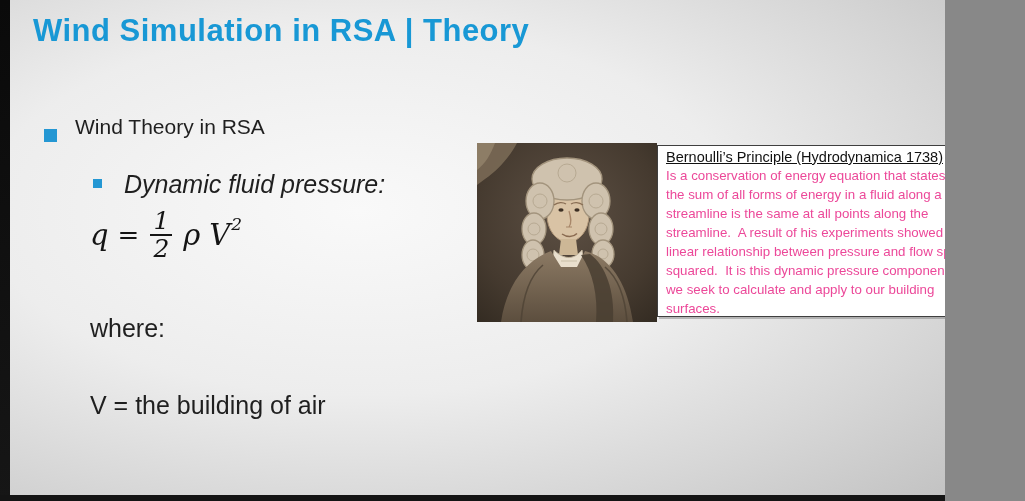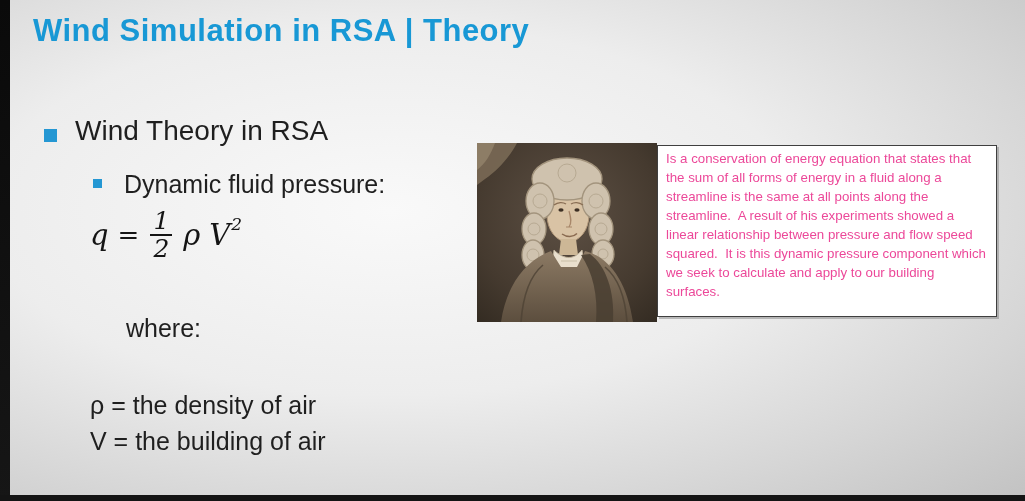--- a/index.html
+++ b/index.html
@@ -1,18 +1,18 @@
 <!DOCTYPE html>
 <html><head>
 <meta charset="utf-8">
 <style>
   html,body { margin:0; padding:0; background:#888; }
   .slide {
     position:relative;
-    width:1025px; height:501px;
+    width:945px; height:501px;
     overflow:hidden;
     background: radial-gradient(ellipse at 38% 42%, #f9f9f9 0%, #ededed 45%, #d6d6d6 75%, #c2c2c2 100%);
     font-family:"Liberation Sans", sans-serif;
     color:#1f1f1f;
   }
   .left-bar {
     position:absolute; left:0; top:0; width:10px; height:501px;
     background:linear-gradient(180deg,#0a0a0a 0%, #161616 100%);
   }
   .bottom-bar {
@@ -24,46 +24,46 @@
     font-size:31px; font-weight:bold; letter-spacing:0.5px;
     color:#1898d5;
     white-space:nowrap;
   }
   .bullet-sq-1 {
     position:absolute; left:44px; top:129px;
     width:13px; height:13px; background:#2497d3;
   }
   .bullet-text-1 {
     position:absolute; left:75px; top:115px;
-    font-size:28px; color:#1f1f1f; white-space:nowrap;text-align:center;
+    font-size:21px; color:#1f1f1f; white-space:nowrap;text-align:center;
   }
   .bullet-sq-2 {
     position:absolute; left:93px; top:179px;
     width:9px; height:9px; background:#2497d3;
   }
   .bullet-text-2 {
     position:absolute; left:124px; top:170px;
-    font-size:25px; color:#1f1f1f; white-space:nowrap;
+    font-size:25px; color:#1f1f1f; white-space:nowrap;font-style:italic;
   }
   .formula {
     position:absolute; left:90px; top:208px;
     display:flex; align-items:center;
     font-family:"DejaVu Serif", serif; font-style:italic; color:#141414;
   }
   .f-q { font-size:29px; }
   .f-eq { font-size:26px; font-style:normal; margin:0 11px 0 9px; }
   .frac { display:inline-flex; flex-direction:column; align-items:center; font-size:25px; line-height:1.02; margin-right:11px; }
   .frac .den { border-top:2px solid #141414; }
   .frac .num, .frac .den { padding:0 3px; }
   .f-rho { font-size:29px; margin-right:9px; }
   .f-v { font-size:29px; }
   .f-sup { font-size:17px; position:relative; top:-11px; left:1px; }
   .where-label {
     position:absolute; left:90px; top:314px;
-    font-size:25px; color:#1f1f1f;margin-left:36px;
+    font-size:25px; color:#1f1f1f;
   }
   .definitions {
     position:absolute; left:90px; top:387px;
     font-size:25px; line-height:36px; color:#1f1f1f; white-space:nowrap;
   }
   .portrait {
     position:absolute; left:477px; top:143px;
     width:180px; height:179px; overflow:hidden;
   }
   .portrait svg { display:block; width:180px; height:179px; }
@@ -111,21 +111,20 @@
       <span class="den">2</span>
     </span>
     <span class="f-rho">ρ</span>
     <span class="f-v">V</span>
     <span class="f-sup">2</span>
   </div>
 
   <div class="where-label">where:</div>
 
   <div class="definitions">
-    <div>ρ = the density of air</div>
     <div>V = the building of air</div>
   </div>
 
   <div class="portrait">
     <svg viewBox="0 0 180 179">
       <defs>
         <radialGradient id="pbg" cx="50%" cy="40%" r="80%">
           <stop offset="0%" stop-color="#5d5044"></stop>
           <stop offset="65%" stop-color="#453a2f"></stop>
           <stop offset="100%" stop-color="#322a21"></stop>
@@ -174,16 +173,17 @@
       <path d="M77,107 C87,117 97,117 105,107 L110,142 L73,142 Z" fill="#e9dfcd" stroke="#bfb29b" stroke-width="1"></path>
       <path d="M84,118 L100,118 M82,126 L102,126 M81,134 L103,134" stroke="#cabfa8" stroke-width="1.2" fill="none"></path>
 
       <path d="M24,179 C30,138 52,116 74,108 L84,124 L100,124 L108,108 C132,114 150,138 156,179 Z" fill="url(#coat)"></path>
       <path d="M104,112 C116,130 121,152 119,179 L136,179 C138,148 129,123 113,111 Z" fill="#493e31" opacity="0.85"></path>
       <path d="M44,179 C46,152 54,132 66,122 M150,179 C148,152 140,134 128,124" stroke="#4e4234" stroke-width="1.6" fill="none" opacity="0.8"></path>
     </svg>
   </div>
 
   <div class="callout">
+    <div class="callout-title">Bernoulli’s Principle (Hydrodynamica 1738)</div>
     <div class="callout-body">Is a conservation of energy equation that states that the sum of all forms of energy in a fluid along a streamline is the same at all points along the streamline.  A result of his experiments showed a linear relationship between pressure and flow speed squared.  It is this dynamic pressure component which we seek to calculate and apply to our building surfaces.</div>
   </div>
 
 </div>
 
 </body></html>

